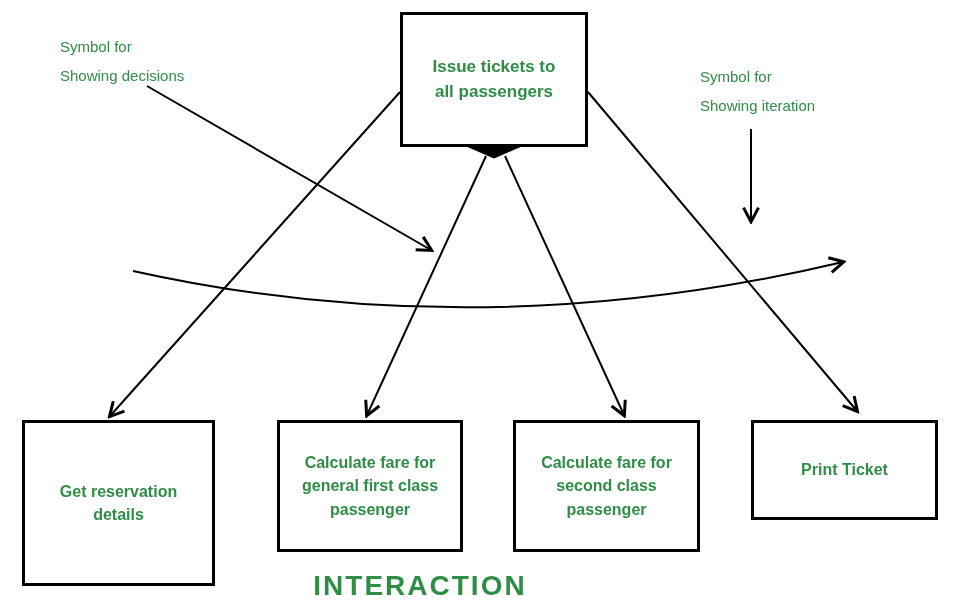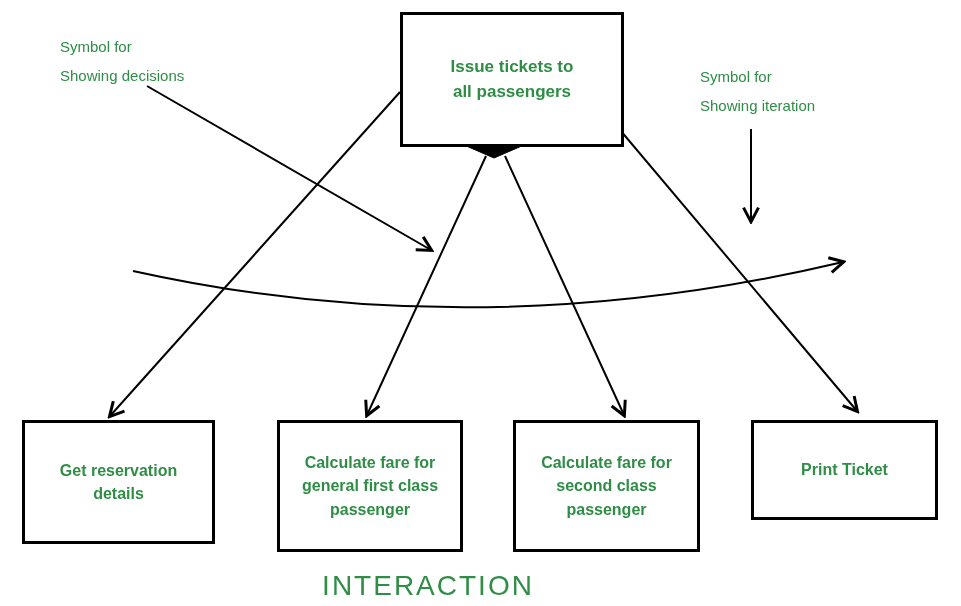--- a/index.html
+++ b/index.html
@@ -29,42 +29,42 @@
     align-items: center;
     justify-content: center;
     text-align: center;
     color: var(--green, #2f8d46);
     font-weight: bold;
     font-size: 16px;
     line-height: 1.45;
     white-space: pre-line;
     box-sizing: border-box;
   }
-  .box-root   { left: 400px; top: 12px;  width: 224px; height: 135px; font-size: 17px; }
-  .box-b1     { left: 22px;  top: 420px; width: 193px; height: 124px; }
+  .box-root   { left: 400px; top: 12px;  width: 188px; height: 135px; font-size: 17px; }
+  .box-b1     { left: 22px;  top: 420px; width: 193px; height: 166px; }
   .box-b2     { left: 277px; top: 420px; width: 186px; height: 132px; }
   .box-b3     { left: 513px; top: 420px; width: 187px; height: 132px; }
   .box-b4     { left: 751px; top: 420px; width: 187px; height: 100px; }
   .annotation {
     position: absolute;
     color: var(--green, #2f8d46);
     font-weight: normal;
     font-size: 15px;
     line-height: 1.9;
     white-space: pre-line;
   }
   .ann-decisions { left: 60px;  top: 33px; }
   .ann-iteration { left: 700px; top: 63px; }
   .chart-title {
     position: absolute;
-    left: 8px; top: 570px;
+    left: 0; top: 570px;
     width: 840px;
     text-align: center;
     color: var(--green, #2f8d46);
-    font-weight: normal;
+    font-weight: bold;
     font-size: 28px;
     letter-spacing: 2px;
   }
 </style>
 </head>
 <body>
 
 <div class="canvas">
 
   <svg class="wires" viewBox="0 0 961 606">

